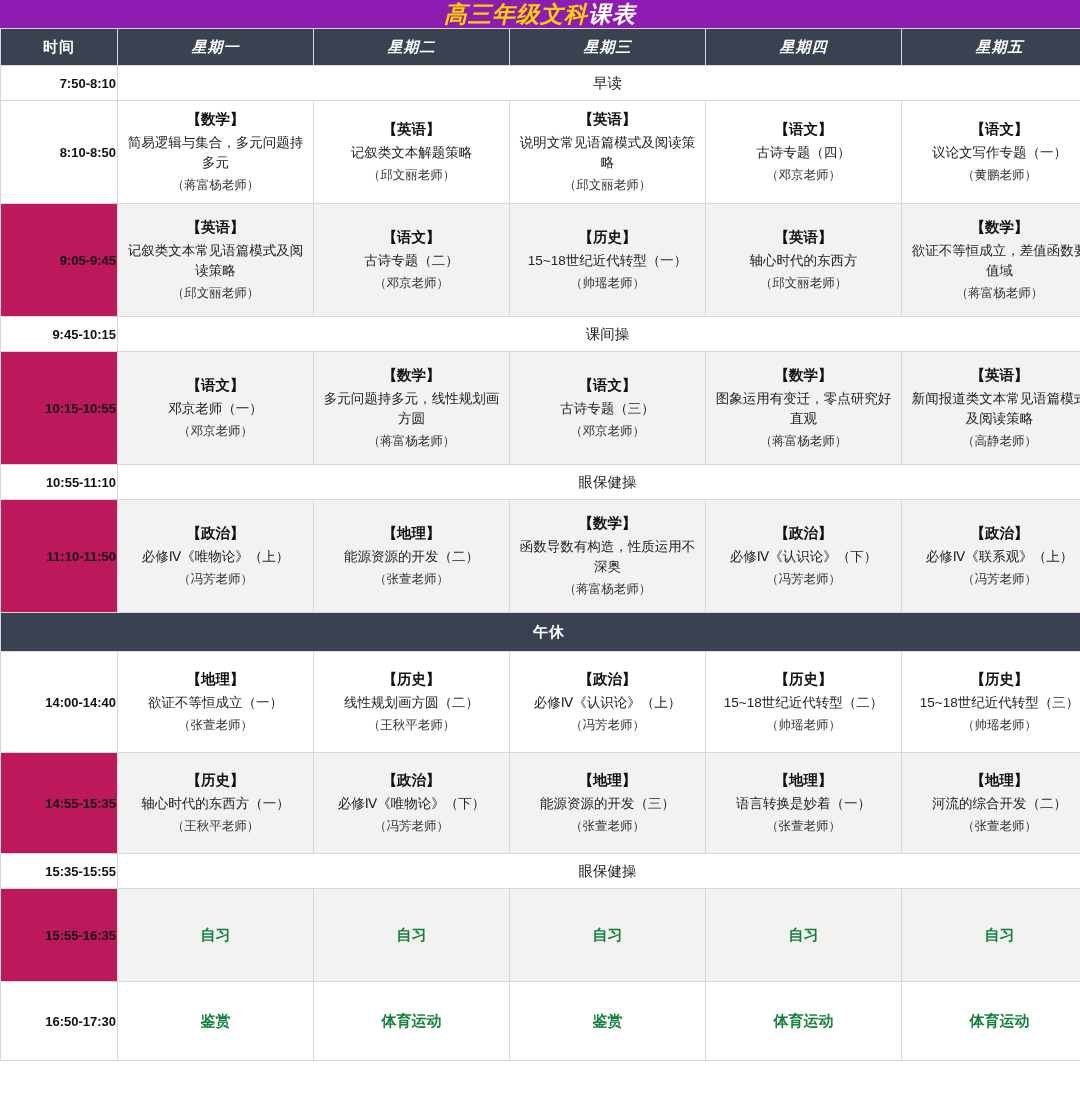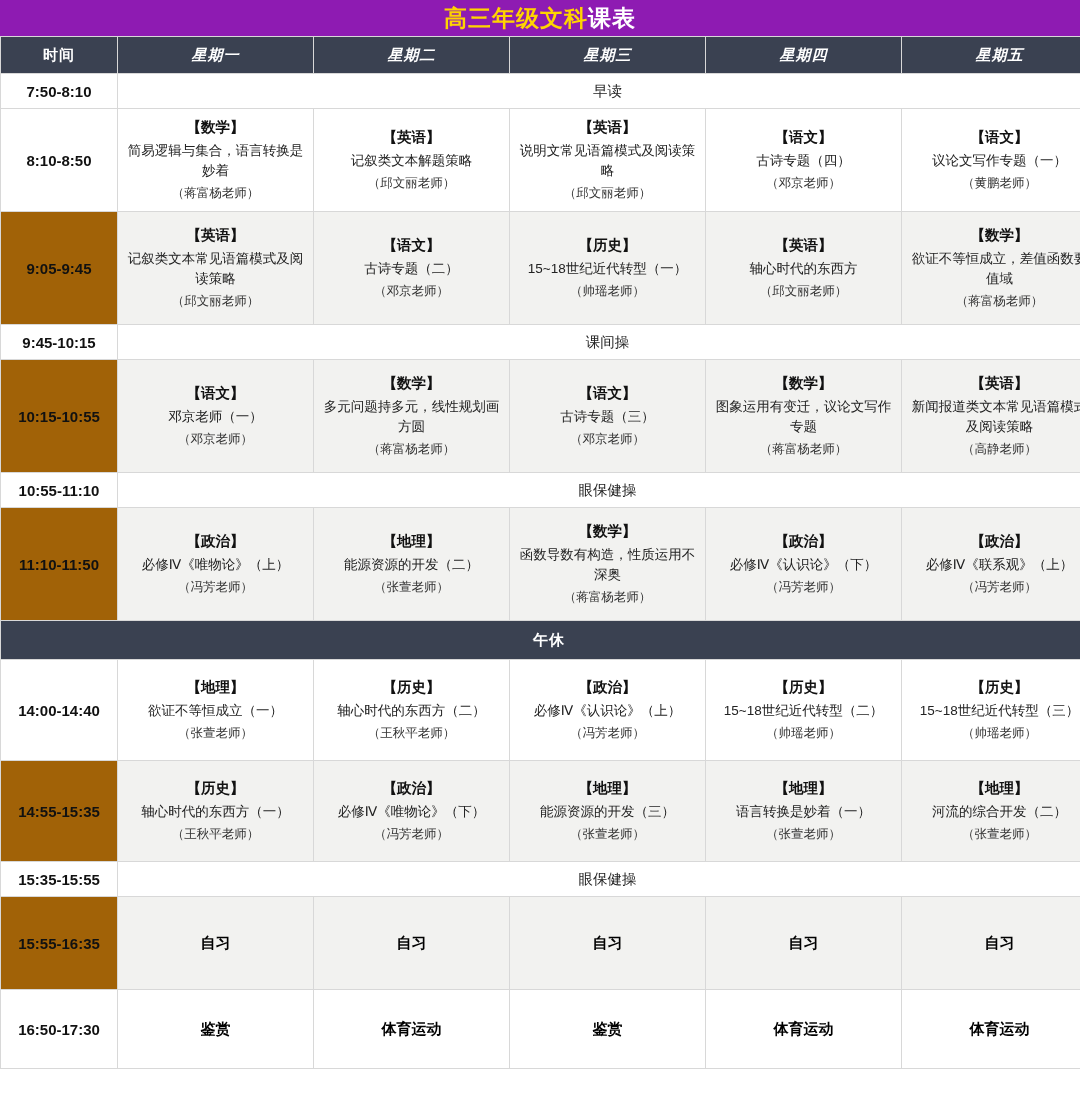--- a/index.html
+++ b/index.html
@@ -11,25 +11,26 @@
     width: 1080px;
     font-family: "Liberation Sans", sans-serif;
     color: #1a1a1a;
   }
   .sheet {
     width: 1080px;
     box-sizing: border-box;
   }
   
   .title-bar {
-    height: 36px;
+    height: 28px;
     background: #8e1bb2;
     display: flex;
     align-items: center;
     justify-content: center;
+    font-style: italic;
   }
   .title-text {
     font-size: 23px;
     font-weight: bold;
     letter-spacing: 1px;
     color: #ffffff;
   }
   .title-text .hl {
     color: #ffd400;
   }
@@ -48,27 +49,27 @@
     font-size: 15px;
     font-weight: bold;
     height: 34px;
     letter-spacing: 1px;
   }
   th.col-time { width: 114px; }
   th.col-day  { width: 193px; font-style: italic; }
 
   td.time-cell {
     width: 114px;
-    text-align: center;
-    font-size: 15px;
+    text-align: right;
+    font-size: 13px;
     font-weight: bold;
     background: #ffffff;
     color: #111111;
   }
-  tr.shaded td.time-cell { background: #a16207; }
+  tr.shaded td.time-cell { background: #be185d; }
 
   td.break-cell {
     text-align: center;
     font-size: 14.5px;
     background: #ffffff;
     color: #222222;
     height: 32px;
   }
 
   td.lunch-cell {
@@ -103,21 +104,21 @@
   }
   .teacher {
     font-size: 12.5px;
     color: #333333;
     line-height: 1.6;
     margin-top: 2px;
   }
   .single-line {
     font-size: 15px;
     font-weight: bold;
-    color: #000000;
+    color: #15803d;
   }
   tr.tall td.lesson { height: 96px; }
   tr.selfstudy td.lesson { height: 76px; }
   tr.activity td.lesson { height: 62px; }
 </style>
 </head>
 <body>
 
 <div class="sheet">
 
@@ -140,21 +141,21 @@
 
       <tr>
         <td class="time-cell">7:50-8:10</td>
         <td class="break-cell" colspan="5">早读</td>
       </tr>
 
       <tr>
         <td class="time-cell">8:10-8:50</td>
         <td class="lesson">
           <div class="subject">【数学】</div>
-          <div class="topic">简易逻辑与集合，语言转换是妙着</div>
+          <div class="topic">简易逻辑与集合，多元问题持多元</div>
           <div class="teacher">（蒋富杨老师）</div>
         </td>
         <td class="lesson">
           <div class="subject">【英语】</div>
           <div class="topic">记叙类文本解题策略</div>
           <div class="teacher">（邱文丽老师）</div>
         </td>
         <td class="lesson">
           <div class="subject">【英语】</div>
           <div class="topic">说明文常见语篇模式及阅读策略</div>
@@ -218,21 +219,21 @@
           <div class="topic">多元问题持多元，线性规划画方圆</div>
           <div class="teacher">（蒋富杨老师）</div>
         </td>
         <td class="lesson">
           <div class="subject">【语文】</div>
           <div class="topic">古诗专题（三）</div>
           <div class="teacher">（邓京老师）</div>
         </td>
         <td class="lesson">
           <div class="subject">【数学】</div>
-          <div class="topic">图象运用有变迁，议论文写作专题</div>
+          <div class="topic">图象运用有变迁，零点研究好直观</div>
           <div class="teacher">（蒋富杨老师）</div>
         </td>
         <td class="lesson">
           <div class="subject">【英语】</div>
           <div class="topic">新闻报道类文本常见语篇模式及阅读策略</div>
           <div class="teacher">（高静老师）</div>
         </td>
       </tr>
 
       <tr>
@@ -275,21 +276,21 @@
 
       <tr>
         <td class="time-cell">14:00-14:40</td>
         <td class="lesson">
           <div class="subject">【地理】</div>
           <div class="topic">欲证不等恒成立（一）</div>
           <div class="teacher">（张萱老师）</div>
         </td>
         <td class="lesson">
           <div class="subject">【历史】</div>
-          <div class="topic">轴心时代的东西方（二）</div>
+          <div class="topic">线性规划画方圆（二）</div>
           <div class="teacher">（王秋平老师）</div>
         </td>
         <td class="lesson">
           <div class="subject">【政治】</div>
           <div class="topic">必修Ⅳ《认识论》（上）</div>
           <div class="teacher">（冯芳老师）</div>
         </td>
         <td class="lesson">
           <div class="subject">【历史】</div>
           <div class="topic">15~18世纪近代转型（二）</div>

